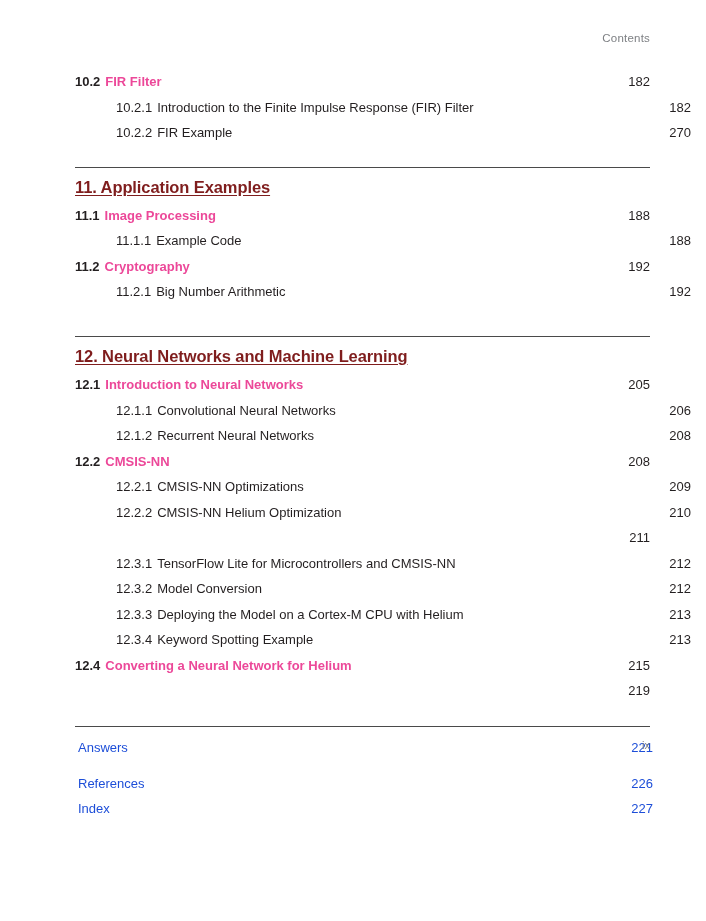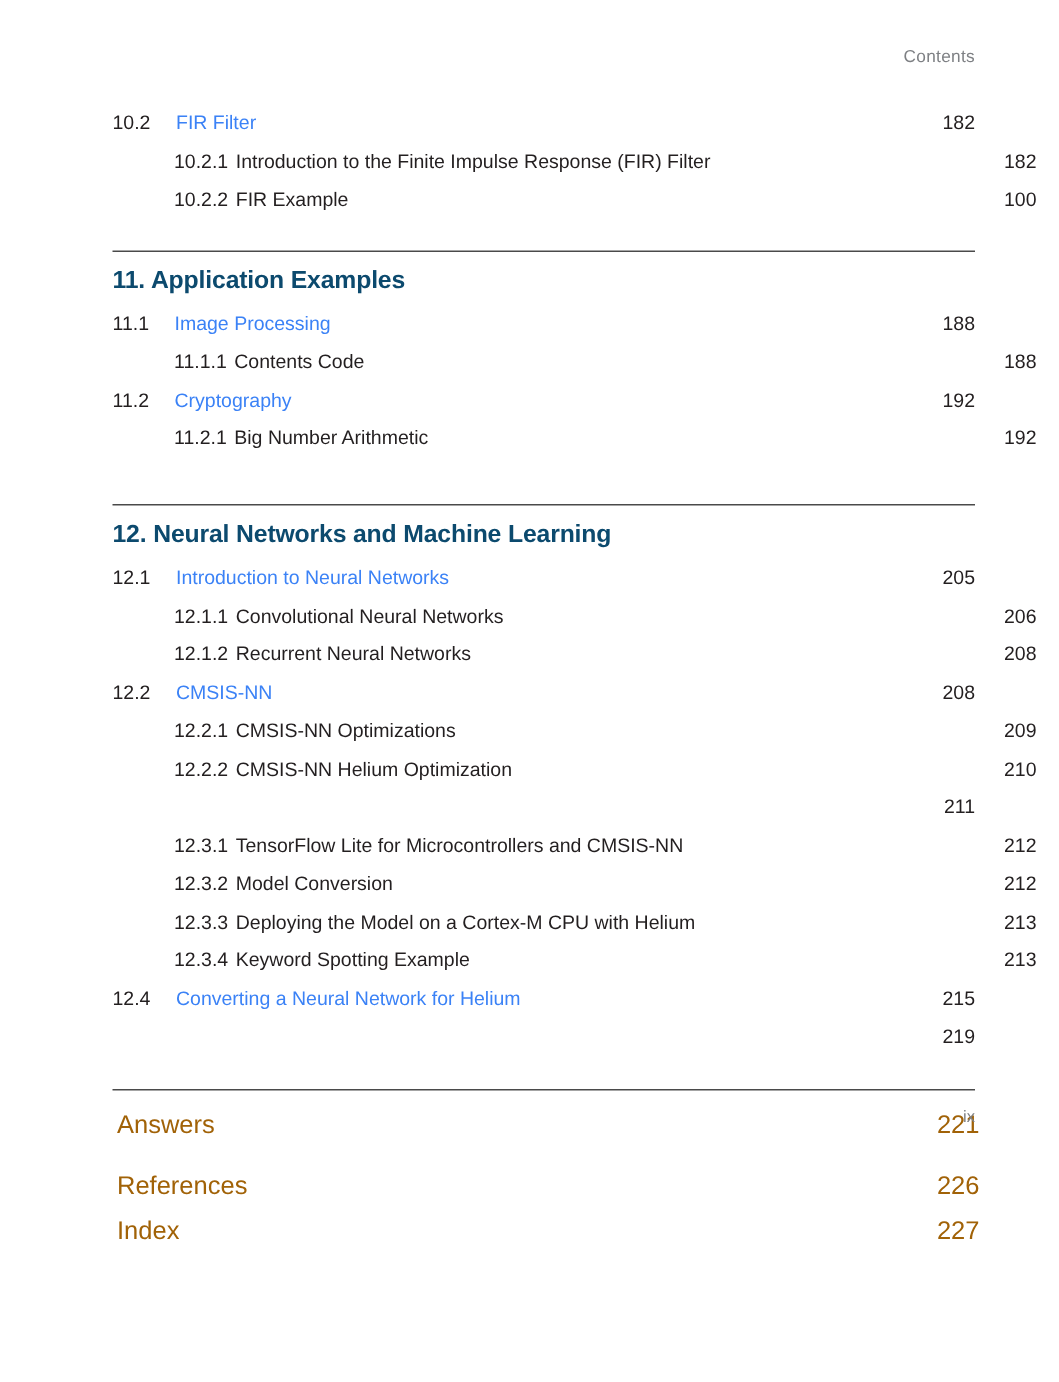--- a/index.html
+++ b/index.html
@@ -50,21 +50,22 @@
 
   
   .chapter {
     margin: 0;
     padding: 0;
   }
   .chapter-title {
     display: inline-block;
     font-size: 16.5px;
     font-weight: bold;
-    color: #0c4a6e;
+    color: #7f1d1d;
+    text-decoration: underline;
     text-underline-offset: 2px;
     letter-spacing: -0.1px;
   }
 
   
   .entry {
     display: flex;
     align-items: baseline;
     width: 100%;
   }
@@ -83,46 +84,46 @@
     white-space: nowrap;
   }
 
   
   .entry.level2 {
     font-size: 13px;
     padding: 0;
   }
   .entry.level2 .num {
     color: #231f20;
-    font-weight: normal;
-    margin-right: 17px;
+    font-weight: bold;
+    margin-right: 5px;
   }
   .entry.level2 .text {
-    color: #3b82f6;
-    font-weight: normal;
+    color: #ec4899;
+    font-weight: bold;
   }
   .entry.level2 .page-num {
     color: #231f20;
     font-weight: normal;
   }
 
   
   .entry.level3 {
     font-size: 13px;
     padding-left: 41px;
     color: #231f20;
   }
   .entry.level3 .num {
     margin-right: 5px;
   }
 
   
   .entry.backmatter {
-    font-size: 17px;
-    color: #a16207;
+    font-size: 13px;
+    color: #1d4ed8;
     padding-left: 3px;
   }
 
   
   .folio {
     position: absolute;
     bottom: 26px;
     right: 56px;
     font-size: 11px;
     color: #7e8084;
@@ -154,41 +155,41 @@
         <span class="spacer"></span>
         <span class="page-num">182</span>
       </div>
       <div style="height: 10.5px;"></div>
       <div class="entry level3">
         <span class="label">
           <span class="num">10.2.2</span>
           <span class="text">FIR Example</span>
         </span>
         <span class="spacer"></span>
-        <span class="page-num">100</span>
+        <span class="page-num">270</span>
       </div>
       <div style="height: 10.5px;"></div>
       <div style="height: 16px;"></div>
       <div class="rule"></div>
       <div style="height: 10px;"></div>
       <div class="chapter"><span class="chapter-title">11. Application Examples</span></div>
       <div style="height: 11px;"></div>
       <div class="entry level2">
         <span class="label">
           <span class="num">11.1</span>
           <span class="text">Image Processing</span>
         </span>
         <span class="spacer"></span>
         <span class="page-num">188</span>
       </div>
       <div style="height: 10.5px;"></div>
       <div class="entry level3">
         <span class="label">
           <span class="num">11.1.1</span>
-          <span class="text">Contents Code</span>
+          <span class="text">Example Code</span>
         </span>
         <span class="spacer"></span>
         <span class="page-num">188</span>
       </div>
       <div style="height: 10.5px;"></div>
       <div class="entry level2">
         <span class="label">
           <span class="num">11.2</span>
           <span class="text">Cryptography</span>
         </span>

